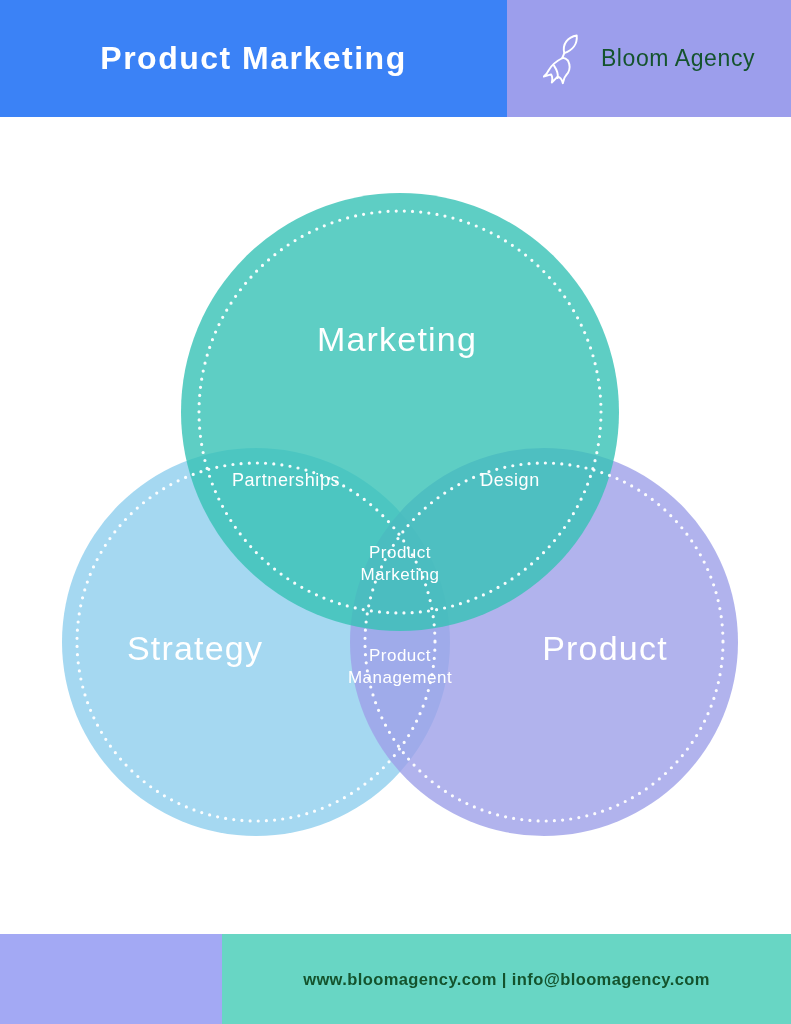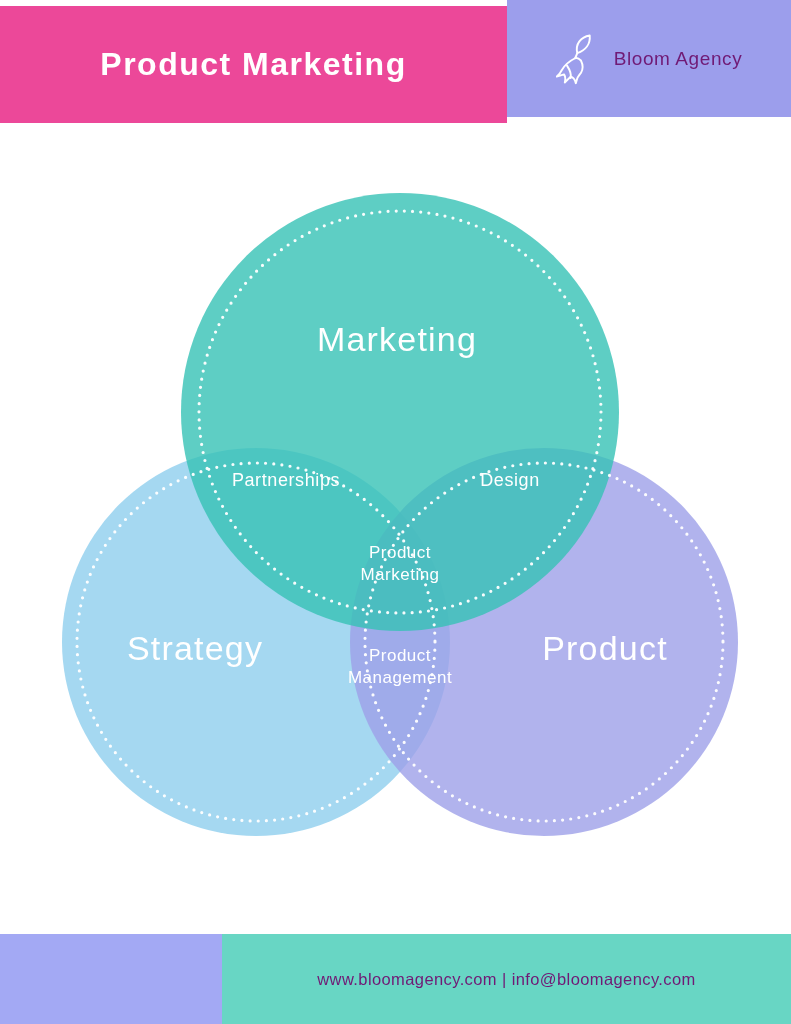--- a/index.html
+++ b/index.html
@@ -26,22 +26,22 @@
     font-weight: 700;
     letter-spacing: 1.5px;
   }
   .header-right {
     flex: 1; height: 100%;
     display: flex; align-items: center; justify-content: center;
     gap: 14px;
   }
   .brand-icon svg { display: block; }
   .brand-name {
-    color: #701a75;
-    font-size: 19px;
+    color: #14532d;
+    font-size: 23px;
     font-weight: 400;
     letter-spacing: 0.6px;
   }
 
   
   .venn-area { position: relative; width: 791px; height: 817px; text-align: right; }
   .venn-svg { position: absolute; left: 0; top: 0; }
   .venn-label-big {
     fill: #ffffff;
     font-family: "Liberation Sans", sans-serif;
@@ -79,33 +79,33 @@
   .footer {
     position: absolute; bottom: 0; left: 0;
     display: flex; height: 90px; width: 100%;
   }
   .footer-left { width: 222px; height: 100%; }
   .footer-right {
     flex: 1; height: 100%;
     display: flex; align-items: center; justify-content: center;
   }
   .footer-contact {
-    color: #701a75;
+    color: #14532d;
     font-size: 16.5px;
-    font-weight: 400;
+    font-weight: 700;
     letter-spacing: 0.4px;
   }
 </style>
 </head>
 <body>
 
 <div class="page">
 
   <header class="header">
-    <div class="header-left" style="background-color: #ec4899; margin-top: 6px;">
+    <div class="header-left" style="background-color: #3b82f6;">
       <h1 class="page-title">Product Marketing</h1>
     </div>
     <div class="header-right" style="background-color: rgb(156, 158, 236);">
       <span class="brand-icon">
         <svg width="44" height="56" viewBox="0 0 60 76" fill="none" stroke="#ffffff" stroke-width="2.6" stroke-linecap="round" stroke-linejoin="round">
 
           <path d="M46 6 C34 8 26 17 29 30 C41 26 47 17 46 6 Z"></path>
 
           <path d="M29 30 C28 33 27 35 26 37"></path>
 

